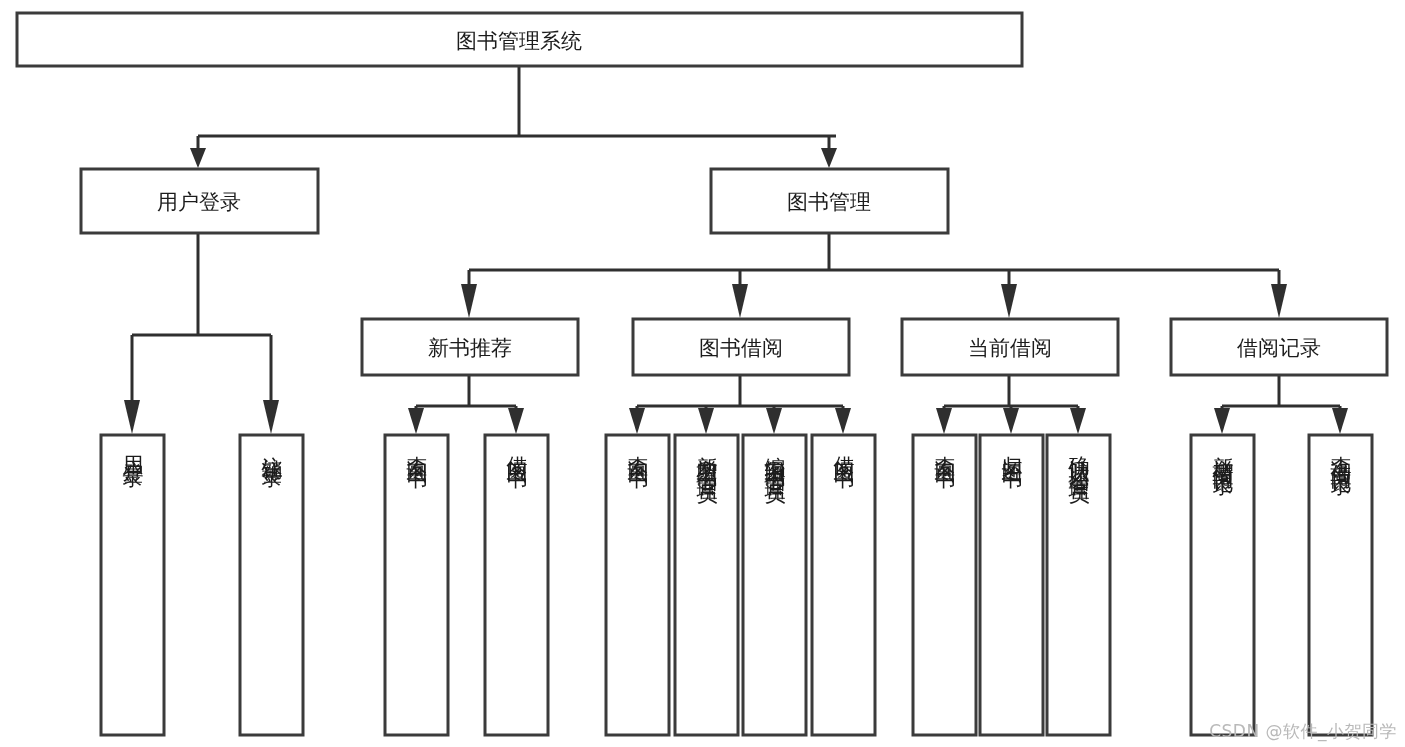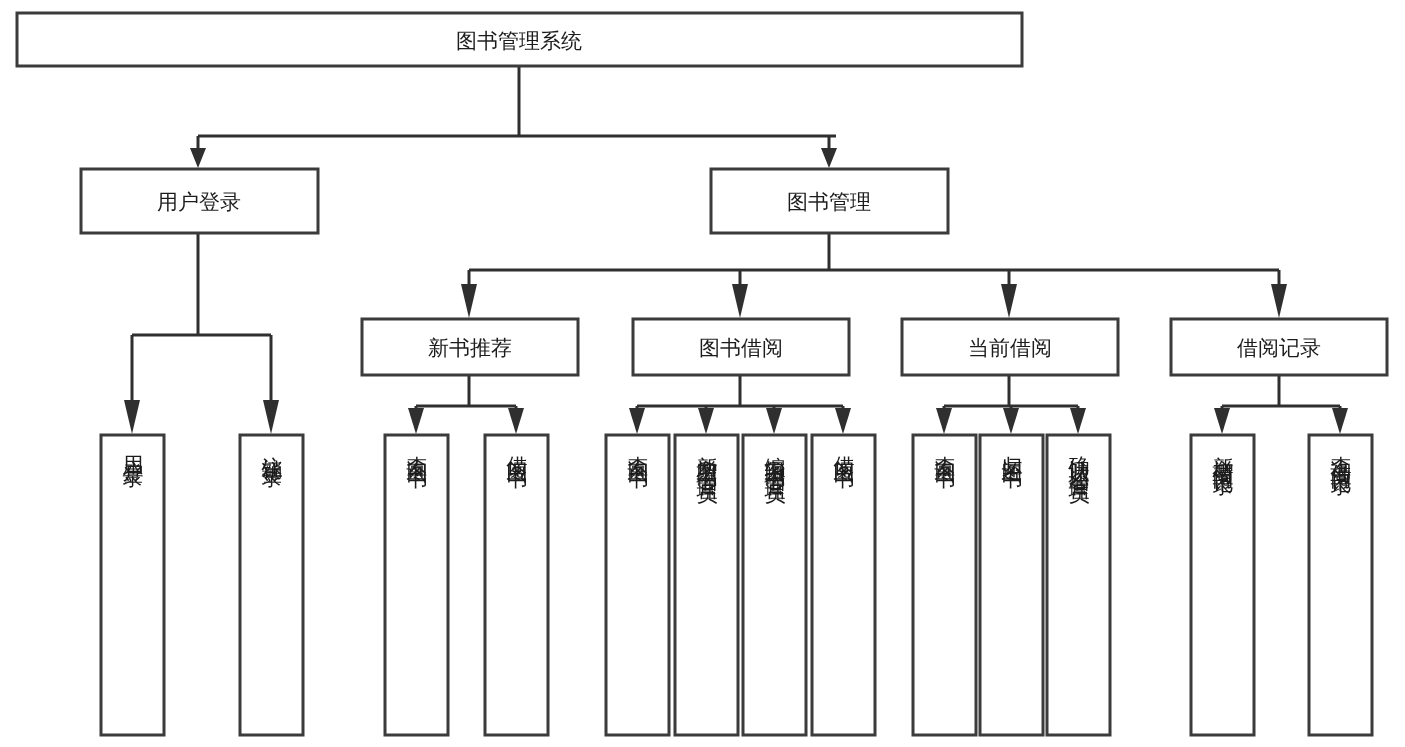--- a/index.html
+++ b/index.html
@@ -300,13 +300,14 @@
       <rect class="node-box" x="1309" y="435" width="63" height="300"></rect>
       <foreignObject class="leaf-label-fo" x="1309" y="435" width="63" height="300">
         <div xmlns="http://www.w3.org/1999/xhtml" class="leaf-label-inner">
           <span class="leaf-label-text">查询借阅记录</span>
         </div>
       </foreignObject>
     </g>
 
   </svg>
 
+  <div id="watermark">CSDN @软件_小贺同学</div>
 </div>
 
 </body></html>

